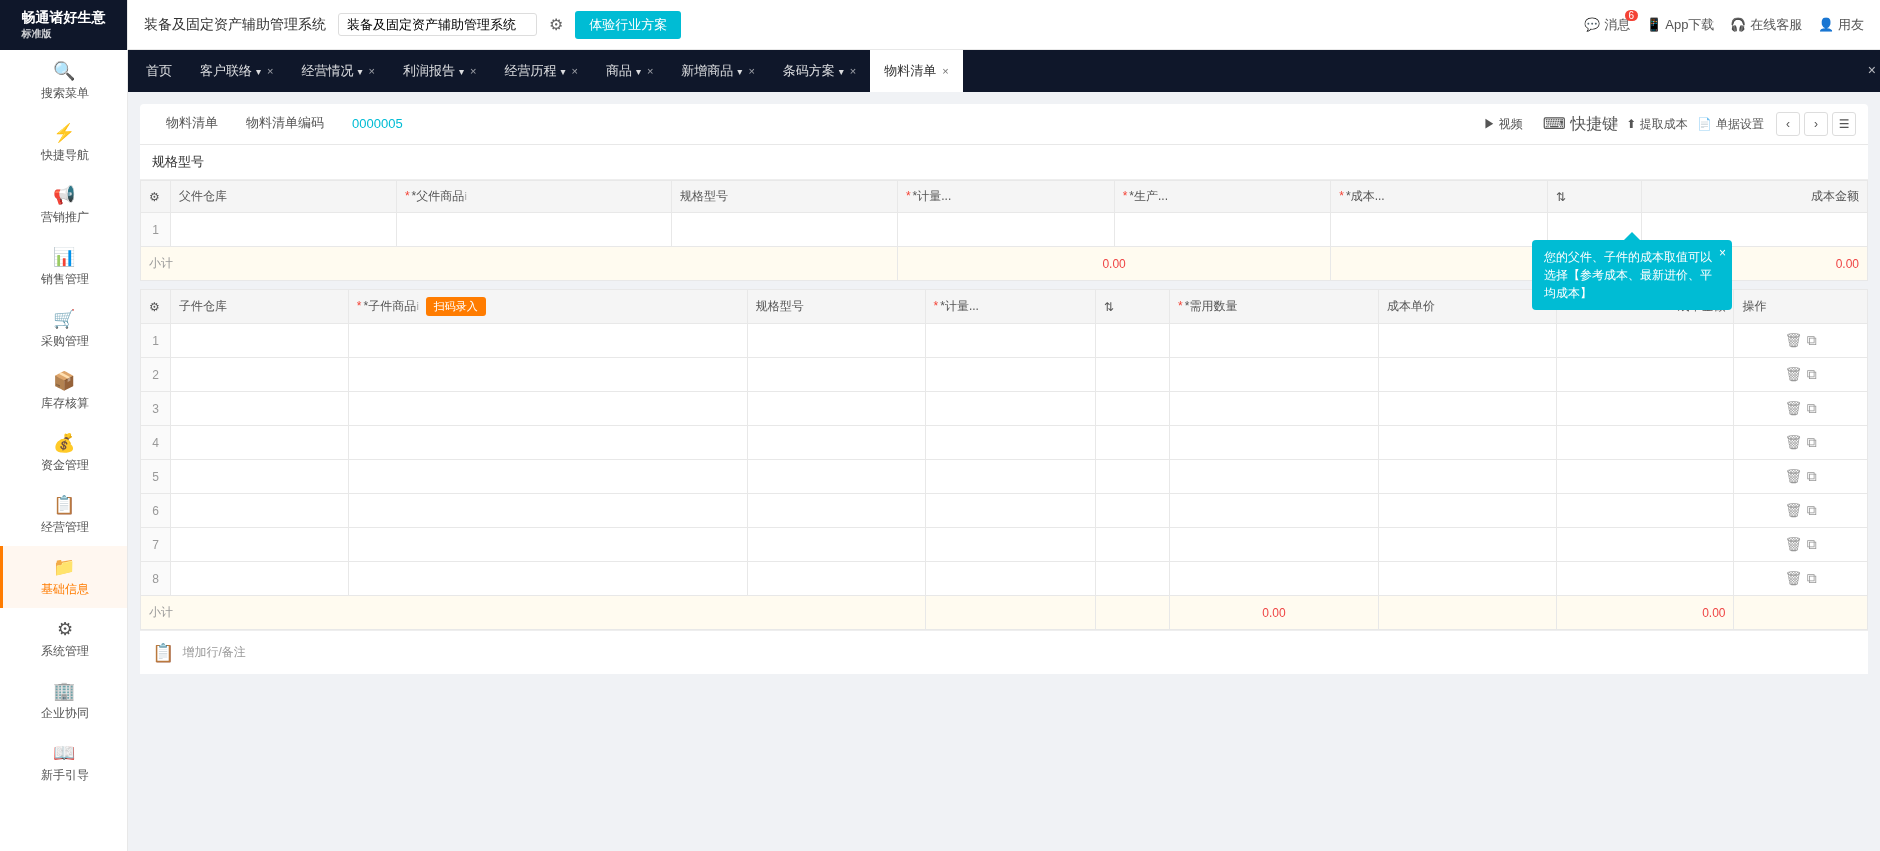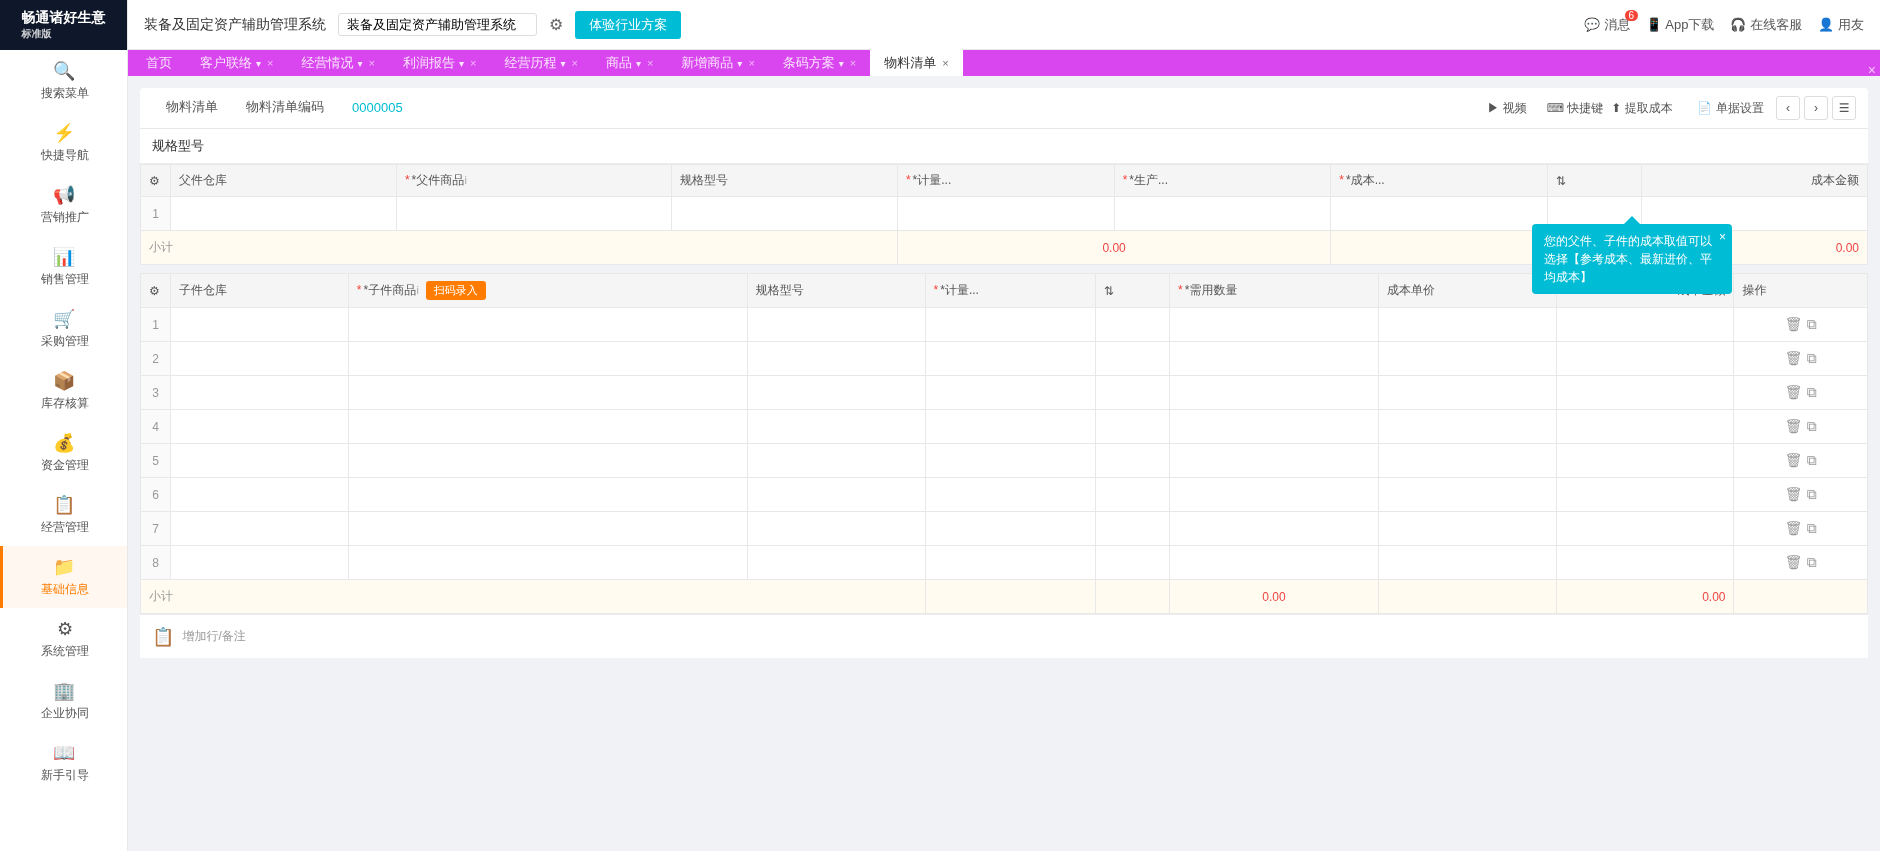--- a/index.html
+++ b/index.html
@@ -71,24 +71,24 @@
       border-radius: 3px;
       cursor: pointer;
       font-size: 13px;
     }
     .topbar-right { display: flex; align-items: center; gap: 16px; color: #555; font-size: 13px; }
     .topbar-right .badge-wrap { position: relative; cursor: pointer; }
     .topbar-right .badge { position: absolute; top: -6px; right: -8px; background: #f44336; color: #fff; border-radius: 10px; font-size: 10px; padding: 0 4px; }
 
     
     .nav-tabs {
-      background: #d946ef;
+      background: #0f172a;
       display: flex;
       align-items: center;
-      height: 26px;
+      height: 42px;
       flex-shrink: 0;
       padding: 0 4px;
     }
     .nav-tab {
       height: 42px;
       display: flex;
       align-items: center;
       padding: 0 14px;
       color: rgba(255,255,255,0.85);
       cursor: pointer;
@@ -402,25 +402,25 @@
         </div>
         <div class="content-tab" style="color:#555;">
           <span class="code-badge">0000005</span>
         </div>
       </div>
       <div class="content-actions">
         <span style="font-size:12px;color:#555;margin-right:16px;cursor:pointer;">
           <span>▶</span>
           <span>视频</span>
         </span>
-        <span style="font-size:12px;color:#555;margin-right:4px;cursor:pointer;">
+        <span style="font-size:16px;color:#555;margin-right:4px;cursor:pointer;">
           <span>⌨</span>
           <span>快捷键</span>
         </span>
-        <span style="font-size:12px;color:#555;margin-right:21px;cursor:pointer;">
+        <span style="font-size:12px;color:#555;margin-right:6px;cursor:pointer;">
           <span>⬆</span>
           <span>提取成本</span>
         </span>
         <span style="font-size:12px;color:#555;margin-right:8px;cursor:pointer;">
           <span>📄</span>
           <span>单据设置</span>
         </span>
         <button class="action-btn" style="border:1px solid #ddd;background:#fff;cursor:pointer;padding:2px 6px;border-radius:3px;font-size:12px;">‹</button>
         <button class="action-btn" style="border:1px solid #ddd;background:#fff;cursor:pointer;padding:2px 6px;border-radius:3px;font-size:12px;">›</button>
         <button class="action-btn" style="border:1px solid #ddd;background:#fff;cursor:pointer;padding:2px 6px;border-radius:3px;font-size:12px;">☰</button>

